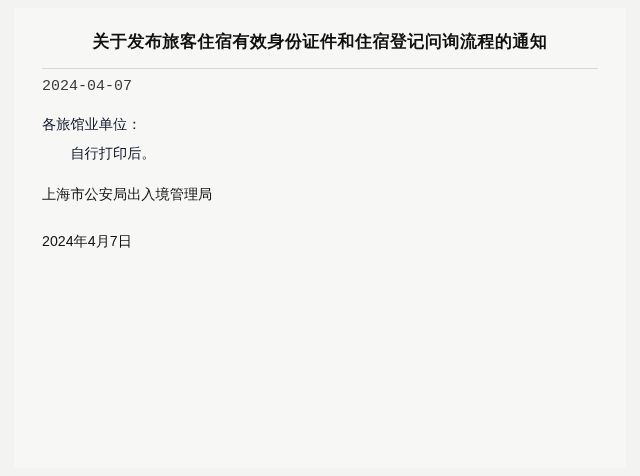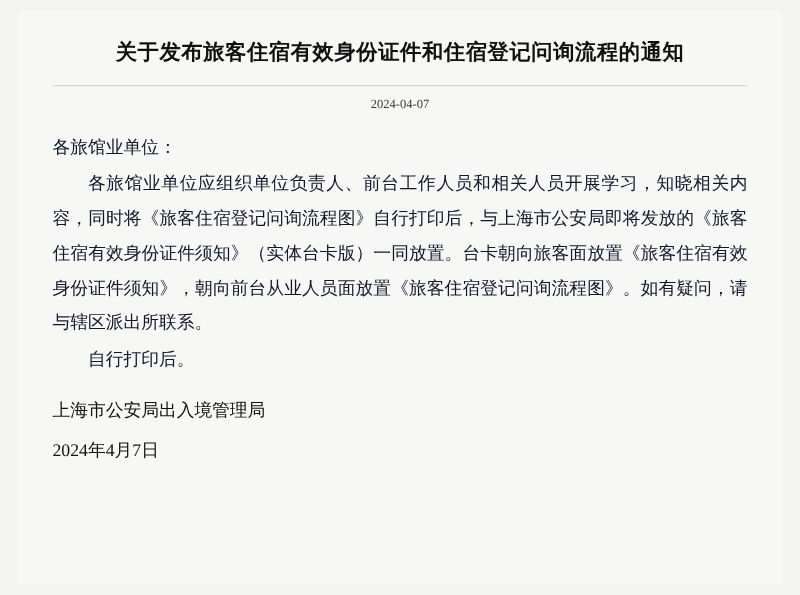--- a/index.html
+++ b/index.html
@@ -40,25 +40,24 @@
     margin: 4px 0 0 0;
     font-family: "Liberation Sans", "DejaVu Sans", sans-serif;
   }
   .title-rule {
     width: 100%;
     height: 1px;
     background: #d8d8d4;
     margin: 14px 0 0 0;
   }
   .doc-date {
-    text-align: center;
-    font-size: 10px;
+    font-size: 15px;
     color: #3a3a3a;
     margin-top: 9px;
-    font-family: Liberation Serif, serif;
+    font-family: Liberation Mono, monospace;
   }
   .body-text {
     margin-top: 16px;
     font-size: 14.2px;
     color: #0f172a;
     line-height: 1.95;
     text-align: justify;
     text-justify: inter-ideograph;
     font-family: "Liberation Sans", "DejaVu Sans", sans-serif;
   }
@@ -83,41 +82,39 @@
     color: #111111;
     line-height: 2.0;
     font-family: "Liberation Sans", "DejaVu Sans", sans-serif;
     padding-right: 18px;
   }
   .sign-org {
     display: block;
   }
   .sign-date {
     display: block;
-    margin-top: 4px;
-    font-family: Liberation Serif, serif;
+    margin-top: 18px;
   }
 </style>
 </head>
 <body>
 
 <div class="page">
   <div class="sheet">
 
     <h1 class="doc-title">关于发布旅客住宿有效身份证件和住宿登记问询流程的通知</h1>
 
     <div class="title-rule"></div>
 
     <div class="doc-date">2024-04-07</div>
 
     <div class="body-text">
       <p class="salutation">各旅馆业单位：</p>
 
 
-      <p class="para">各旅馆业单位应组织单位负责人、前台工作人员和相关人员开展学习，知晓相关内容，同时将《旅客住宿登记问询流程图》自行打印后，与上海市公安局即将发放的《旅客住宿有效身份证件须知》（实体台卡版）一同放置。台卡朝向旅客面放置《旅客住宿有效身份证件须知》，朝向前台从业人员面放置《旅客住宿登记问询流程图》。如有疑问，请与辖区派出所联系。</p>
 
       <p class="para">自行打印后。</p>
     </div>
 
     <div class="signature-block">
       <span class="sign-org">上海市公安局出入境管理局</span>
       <span class="sign-date">2024年4月7日</span>
     </div>
 
   </div>

